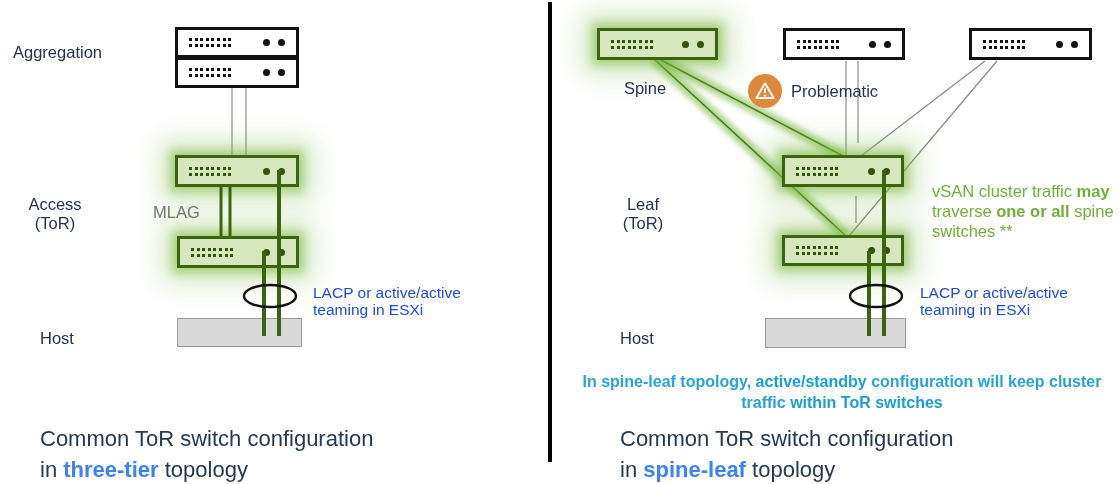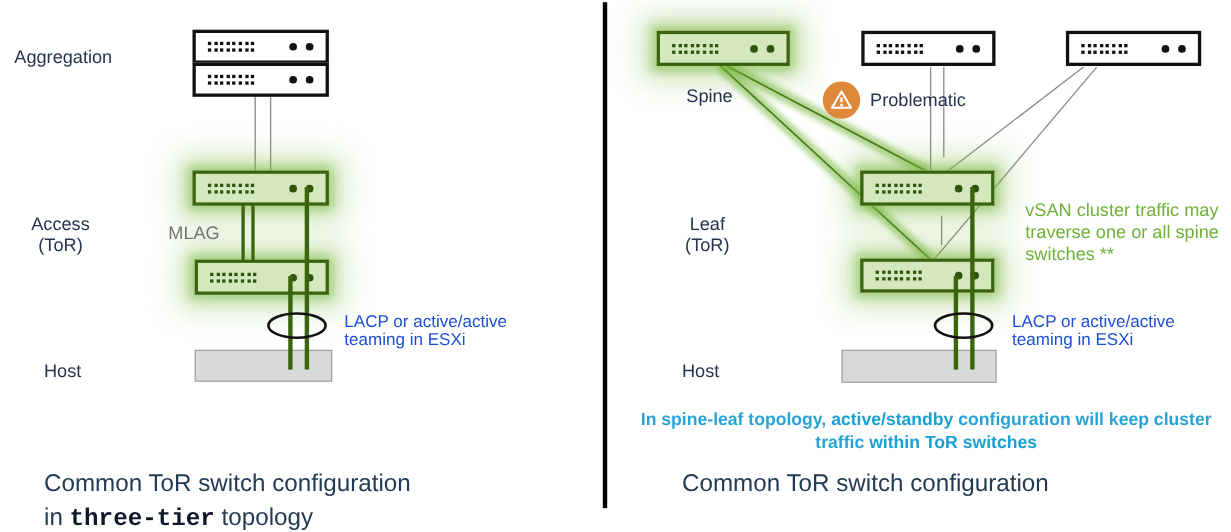--- a/index.html
+++ b/index.html
@@ -18,26 +18,26 @@
   .pdot{width:3px;height:3px;background:currentColor;display:block;}
   .leds{display:flex;gap:8px;}
   .leds i{width:7px;height:7px;border-radius:50%;background:currentColor;display:block;}
   
   .host{position:absolute;background:#d9d9d9;border:1px solid #9b9b9b;box-sizing:border-box;z-index:2;}
   
   .lbl{position:absolute;color:#25334e;font-size:16.5px;line-height:19px;z-index:4;}
   .lbl.center{text-align:center;}
   .black{color:#737373;}
   .note-green{position:absolute;color:#6fb138;font-size:16.5px;line-height:20px;z-index:4;}
-  .note-green b{font-weight:normal;}
+  .note-green b{font-weight:bold;}
   .lacp{position:absolute;color:#1d4ed8;font-size:15.5px;line-height:16.5px;z-index:4;}
   .blue-note{position:absolute;color:#29a3d6;font-size:16px;line-height:20.5px;text-align:center;z-index:4;font-weight:bold;}
   .blue-note b{color:#189fd4;}
   .caption{position:absolute;color:#233a54;font-size:22px;line-height:31px;text-align:left;z-index:4;}
-  .cap-bold{font-weight:bold;color:#0f172a;font-family:Liberation Mono, monospace;}
+  .cap-bold{font-weight:bold;color:#3b82f6;}
   .divider{position:absolute;left:548px;top:2px;width:4px;height:460px;background:#000;z-index:4;}
   .warn{position:absolute;left:748px;top:74px;width:34px;height:34px;border-radius:50%;
         background:#e0883a;z-index:5;display:flex;align-items:center;justify-content:center;}
 </style>
 </head>
 <body>
 
 <div id="stage">
 
   <svg id="under" class="layer" width="1119" height="484">
@@ -339,15 +339,18 @@
   <div class="lbl" style="left:620px;top:329px">Host</div>
   <div class="note-green" style="left:932px;top:181px;width:200px">
     <span>vSAN cluster traffic </span><b>may</b><span> traverse </span><b>one or all</b><span> spine switches **</span>
   </div>
   <div class="lacp" style="left:920px;top:285px;width:178px">LACP or active/active teaming in ESXi</div>
   <div class="blue-note" style="left:582px;top:372px;width:520px">
     <span>In spine-leaf topology, </span><b>active/standby</b><span> configuration will keep cluster traffic </span><b>within ToR switches</b>
   </div>
   <div class="caption" style="left:620px;top:423px;width:450px">
     <div>Common ToR switch configuration</div>
+    <div>
+      <span>in </span><span class="cap-bold">spine-leaf</span><span> topology</span>
+    </div>
   </div>
 
 </div>
 
 </body></html>

